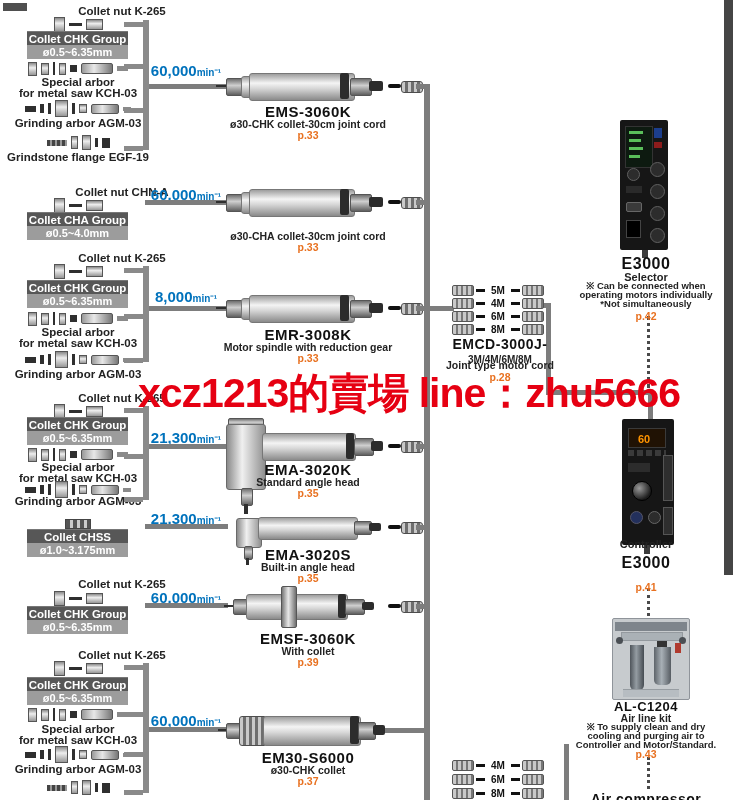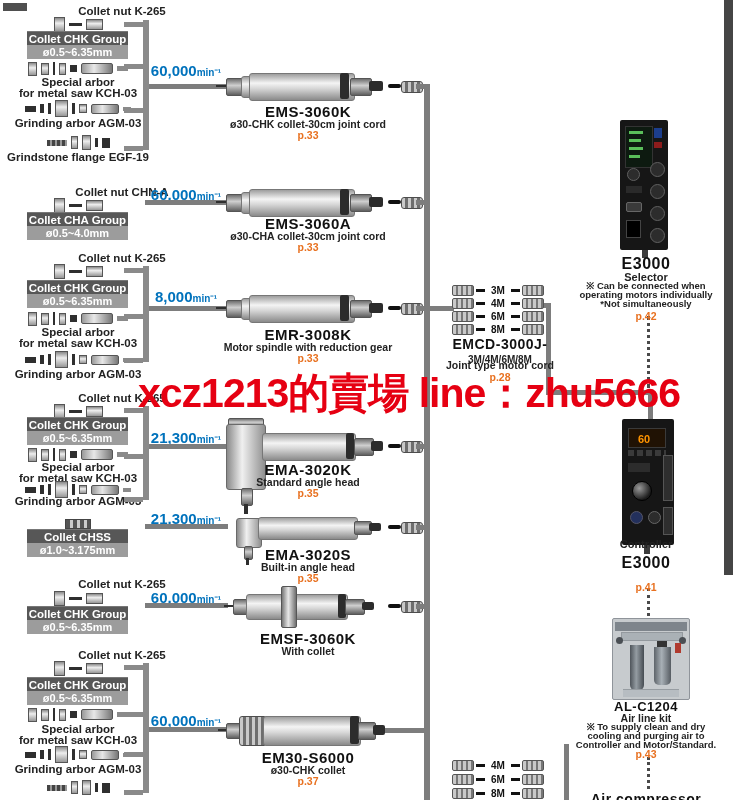--- a/index.html
+++ b/index.html
@@ -68,21 +68,21 @@
 
   <div class="abs dots" style="left:647px;top:316px;height:72px"></div>
   <div class="abs dots" style="left:647px;top:588px;height:28px"></div>
   <div class="abs dots" style="left:647px;top:757px;height:32px"></div>
 
   <div class="abs" id="emcd-rows" style="left:452px;top:285px">
       <div style="position: absolute; top: 0px; left: 0px;">
         <div class="len-row">
           <span class="pg"></span>
           <span class="dh"></span>
-          <span class="lb">3M</span>
+          <span class="lb">5M</span>
           <span class="dh"></span>
           <span class="pg"></span>
         </div>
       </div>
       <div style="position: absolute; top: 13px; left: 0px;">
         <div class="len-row">
           <span class="pg"></span>
           <span class="dh"></span>
           <span class="lb">4M</span>
           <span class="dh"></span>
@@ -412,21 +412,20 @@
     <div class="abs i-d" style="left: 216px; top: 201px; width: 12px; height: 2px;"></div>
     <div class="abs cyl-dark" style="left: 226px; top: 194px; width: 16px; height: 16px;"></div>
     <div class="abs cyl" style="left: 241px; top: 192px; width: 9px; height: 20px;"></div>
     <div class="abs cyl" style="left: 249px; top: 189px; width: 104px; height: 26px;"></div>
     <div class="abs cap" style="left: 340px; top: 189px; width: 9px; height: 26px;"></div>
     <div class="abs cyl-dark" style="left: 350px; top: 194px; width: 20px; height: 16px;"></div>
     <div class="abs cap" style="left: 369px; top: 197px; width: 14px; height: 10px;"></div>
     <div class="abs cord" style="left: 388px; top: 200px; width: 13px; height: 4px;"></div>
     <div class="abs plug" style="left: 401px; top: 197px; width: 20px; height: 10px;"></div>
     <div class="abs gline" style="left: 416px; top: 200px; width: 14px; height: 5px;"></div>
-    <div class="abs sp-name" style="left: 188px; top: 215px; width: 240px; height: 16px;">EMS-3060A</div>
     <div class="abs sp-desc" style="left: 188px; top: 230px; width: 240px; height: 12px;">ø30-CHA collet-30cm joint cord</div>
     <div class="abs sp-page" style="left: 188px; top: 241px; width: 240px; height: 12px;">p.33</div>
     <div class="abs i-d" style="left: 216px; top: 307px; width: 12px; height: 2px;"></div>
     <div class="abs cyl-dark" style="left: 226px; top: 300px; width: 16px; height: 16px;"></div>
     <div class="abs cyl" style="left: 241px; top: 298px; width: 9px; height: 20px;"></div>
     <div class="abs cyl" style="left: 249px; top: 295px; width: 104px; height: 26px;"></div>
     <div class="abs cap" style="left: 340px; top: 295px; width: 9px; height: 26px;"></div>
     <div class="abs cyl-dark" style="left: 350px; top: 300px; width: 20px; height: 16px;"></div>
     <div class="abs cap" style="left: 369px; top: 303px; width: 14px; height: 10px;"></div>
     <div class="abs cord" style="left: 388px; top: 306px; width: 13px; height: 4px;"></div>
@@ -466,20 +465,21 @@
     <div class="abs cyl" style="left: 246px; top: 594px; width: 100px; height: 24px;"></div>
     <div class="abs flange" style="left: 281px; top: 586px; width: 14px; height: 40px;"></div>
     <div class="abs cap" style="left: 338px; top: 594px; width: 8px; height: 24px;"></div>
     <div class="abs cyl-dark" style="left: 345px; top: 599px; width: 18px; height: 14px;"></div>
     <div class="abs cap" style="left: 362px; top: 602px; width: 12px; height: 8px;"></div>
     <div class="abs cord" style="left: 388px; top: 604px; width: 13px; height: 4px;"></div>
     <div class="abs plug" style="left: 401px; top: 601px; width: 20px; height: 10px;"></div>
     <div class="abs gline" style="left: 416px; top: 604px; width: 14px; height: 5px;"></div>
     <div class="abs sp-name" style="left: 188px; top: 630px; width: 240px; height: 16px;">EMSF-3060K</div>
     <div class="abs sp-desc" style="left: 188px; top: 645px; width: 240px; height: 12px;">With collet</div>
+    <div class="abs sp-page" style="left: 188px; top: 656px; width: 240px; height: 12px;">p.39</div>
     <div class="abs i-d" style="left: 218px; top: 729px; width: 10px; height: 2px;"></div>
     <div class="abs cyl-dark" style="left: 226px; top: 723px; width: 14px; height: 14px;"></div>
     <div class="abs plug" style="left: 239px; top: 716px; width: 26px; height: 28px;"></div>
     <div class="abs cyl" style="left: 263px; top: 716px; width: 96px; height: 28px;"></div>
     <div class="abs cap" style="left: 350px; top: 716px; width: 9px; height: 28px;"></div>
     <div class="abs cyl-dark" style="left: 358px; top: 722px; width: 16px; height: 16px;"></div>
     <div class="abs cap" style="left: 373px; top: 725px; width: 12px; height: 10px;"></div>
     <div class="abs gline" style="left: 385px; top: 728px; width: 41px; height: 5px;"></div>
     <div class="abs sp-name" style="left: 188px; top: 749px; width: 240px; height: 16px;">EM30-S6000</div>
     <div class="abs sp-desc" style="left: 188px; top: 764px; width: 240px; height: 12px;">ø30-CHK collet</div>

